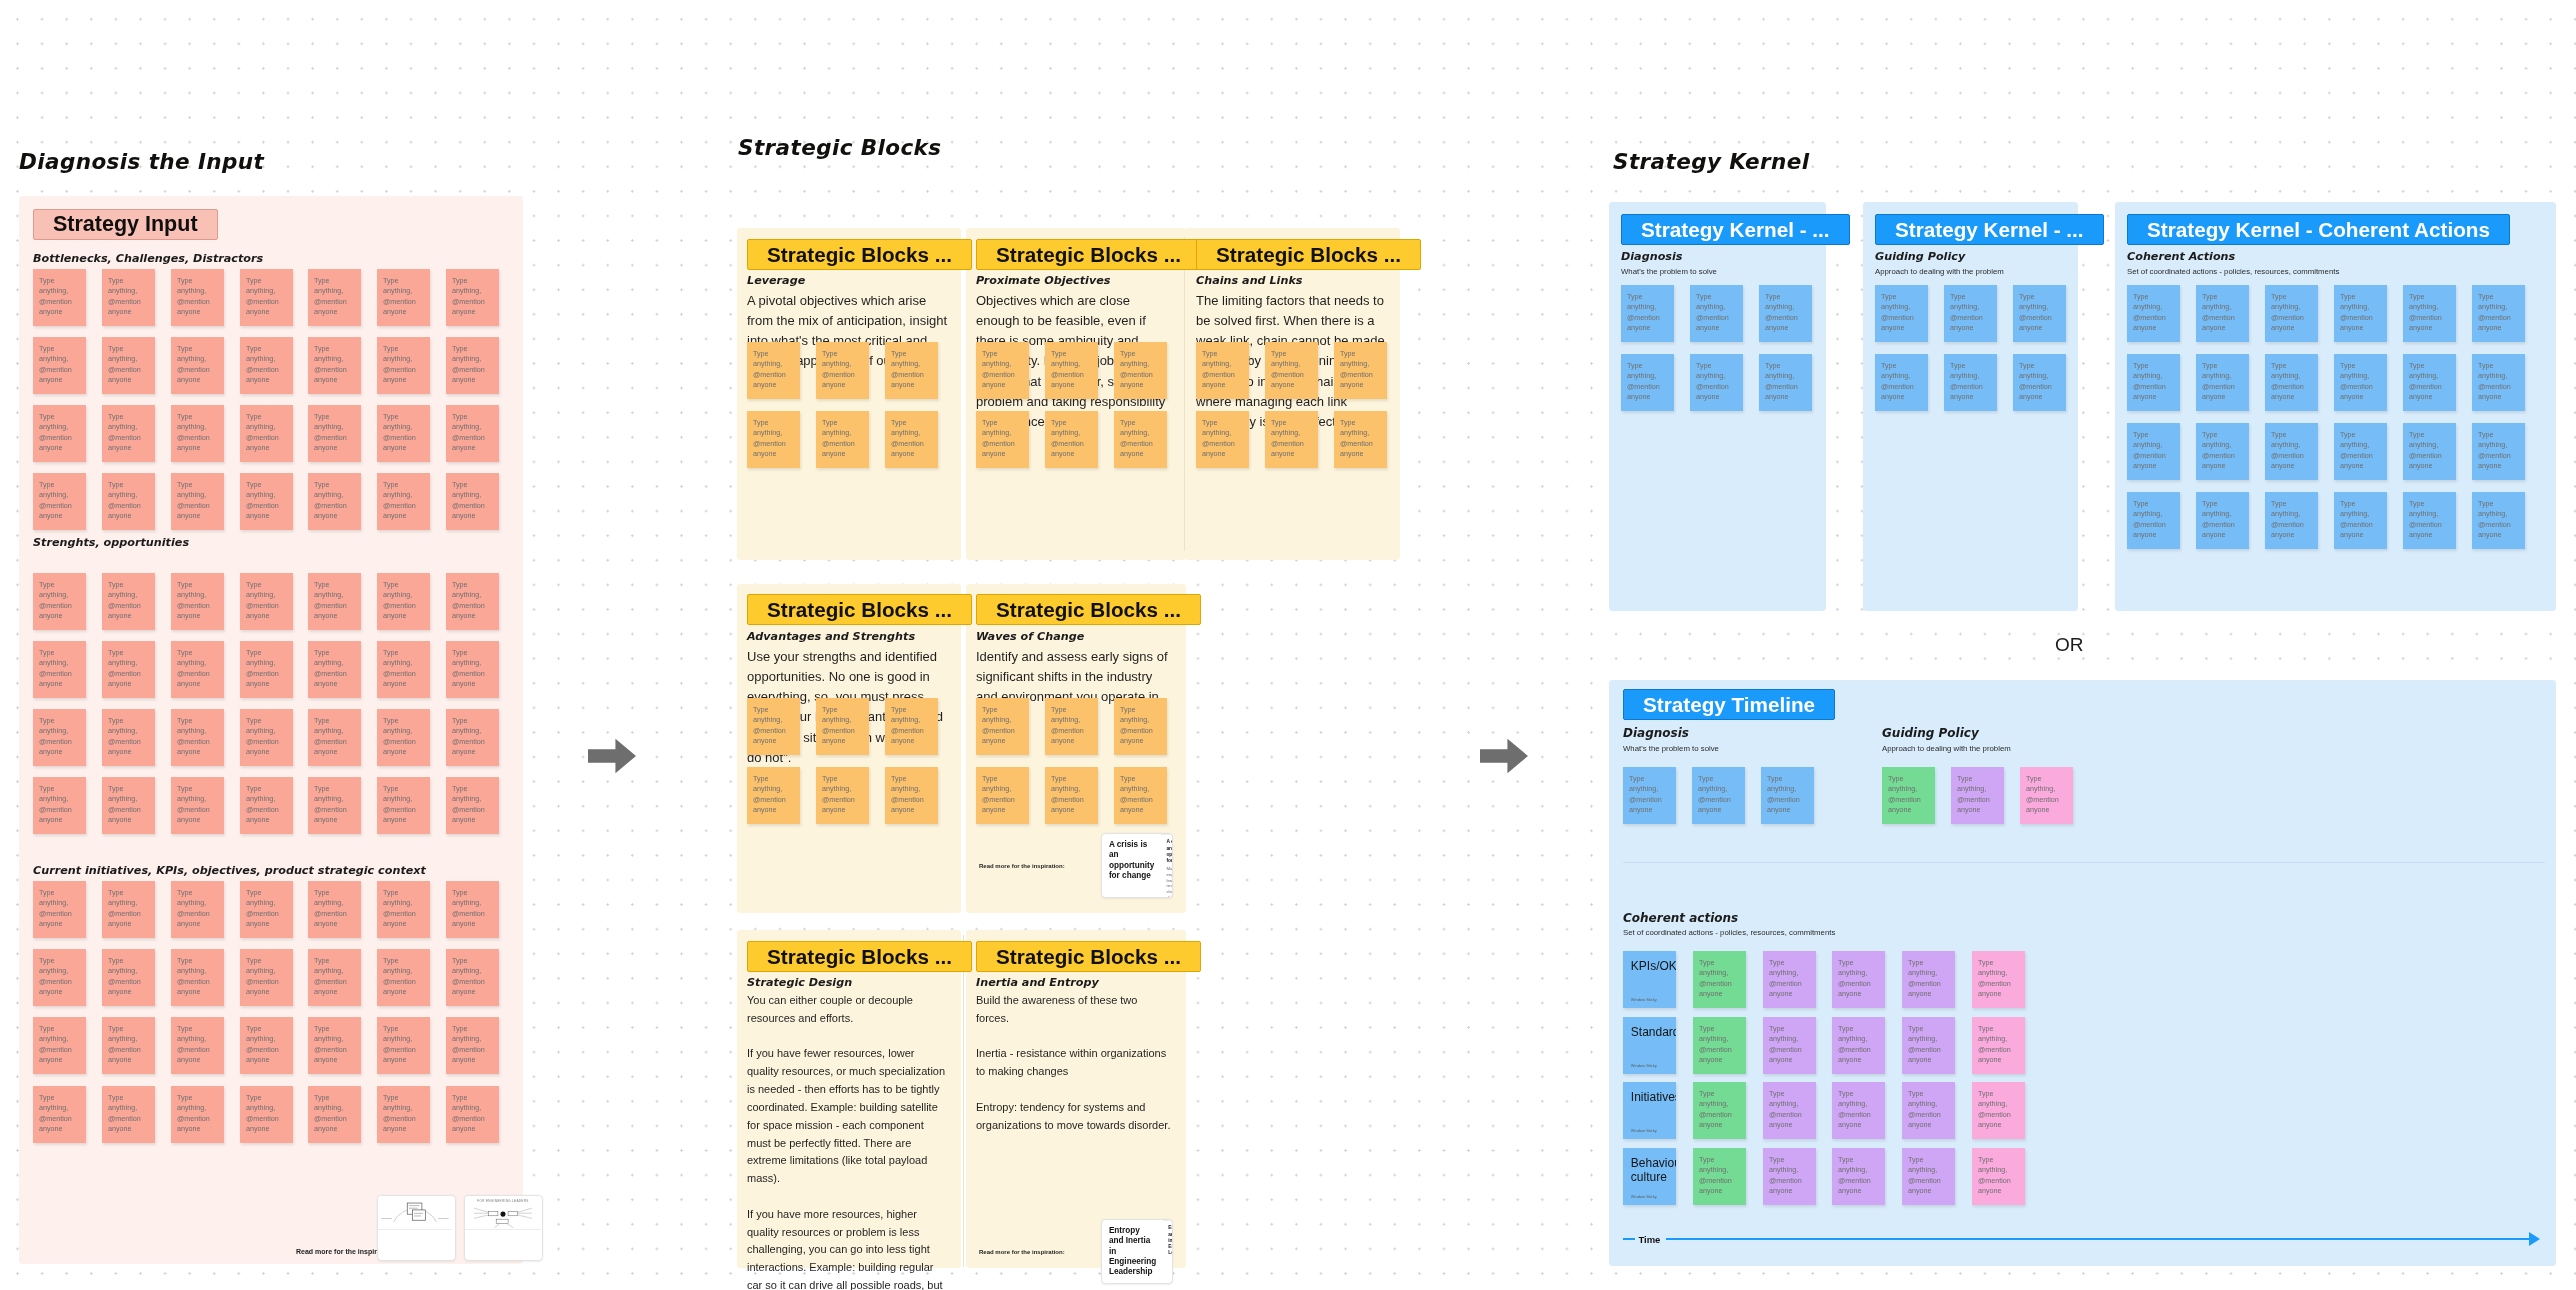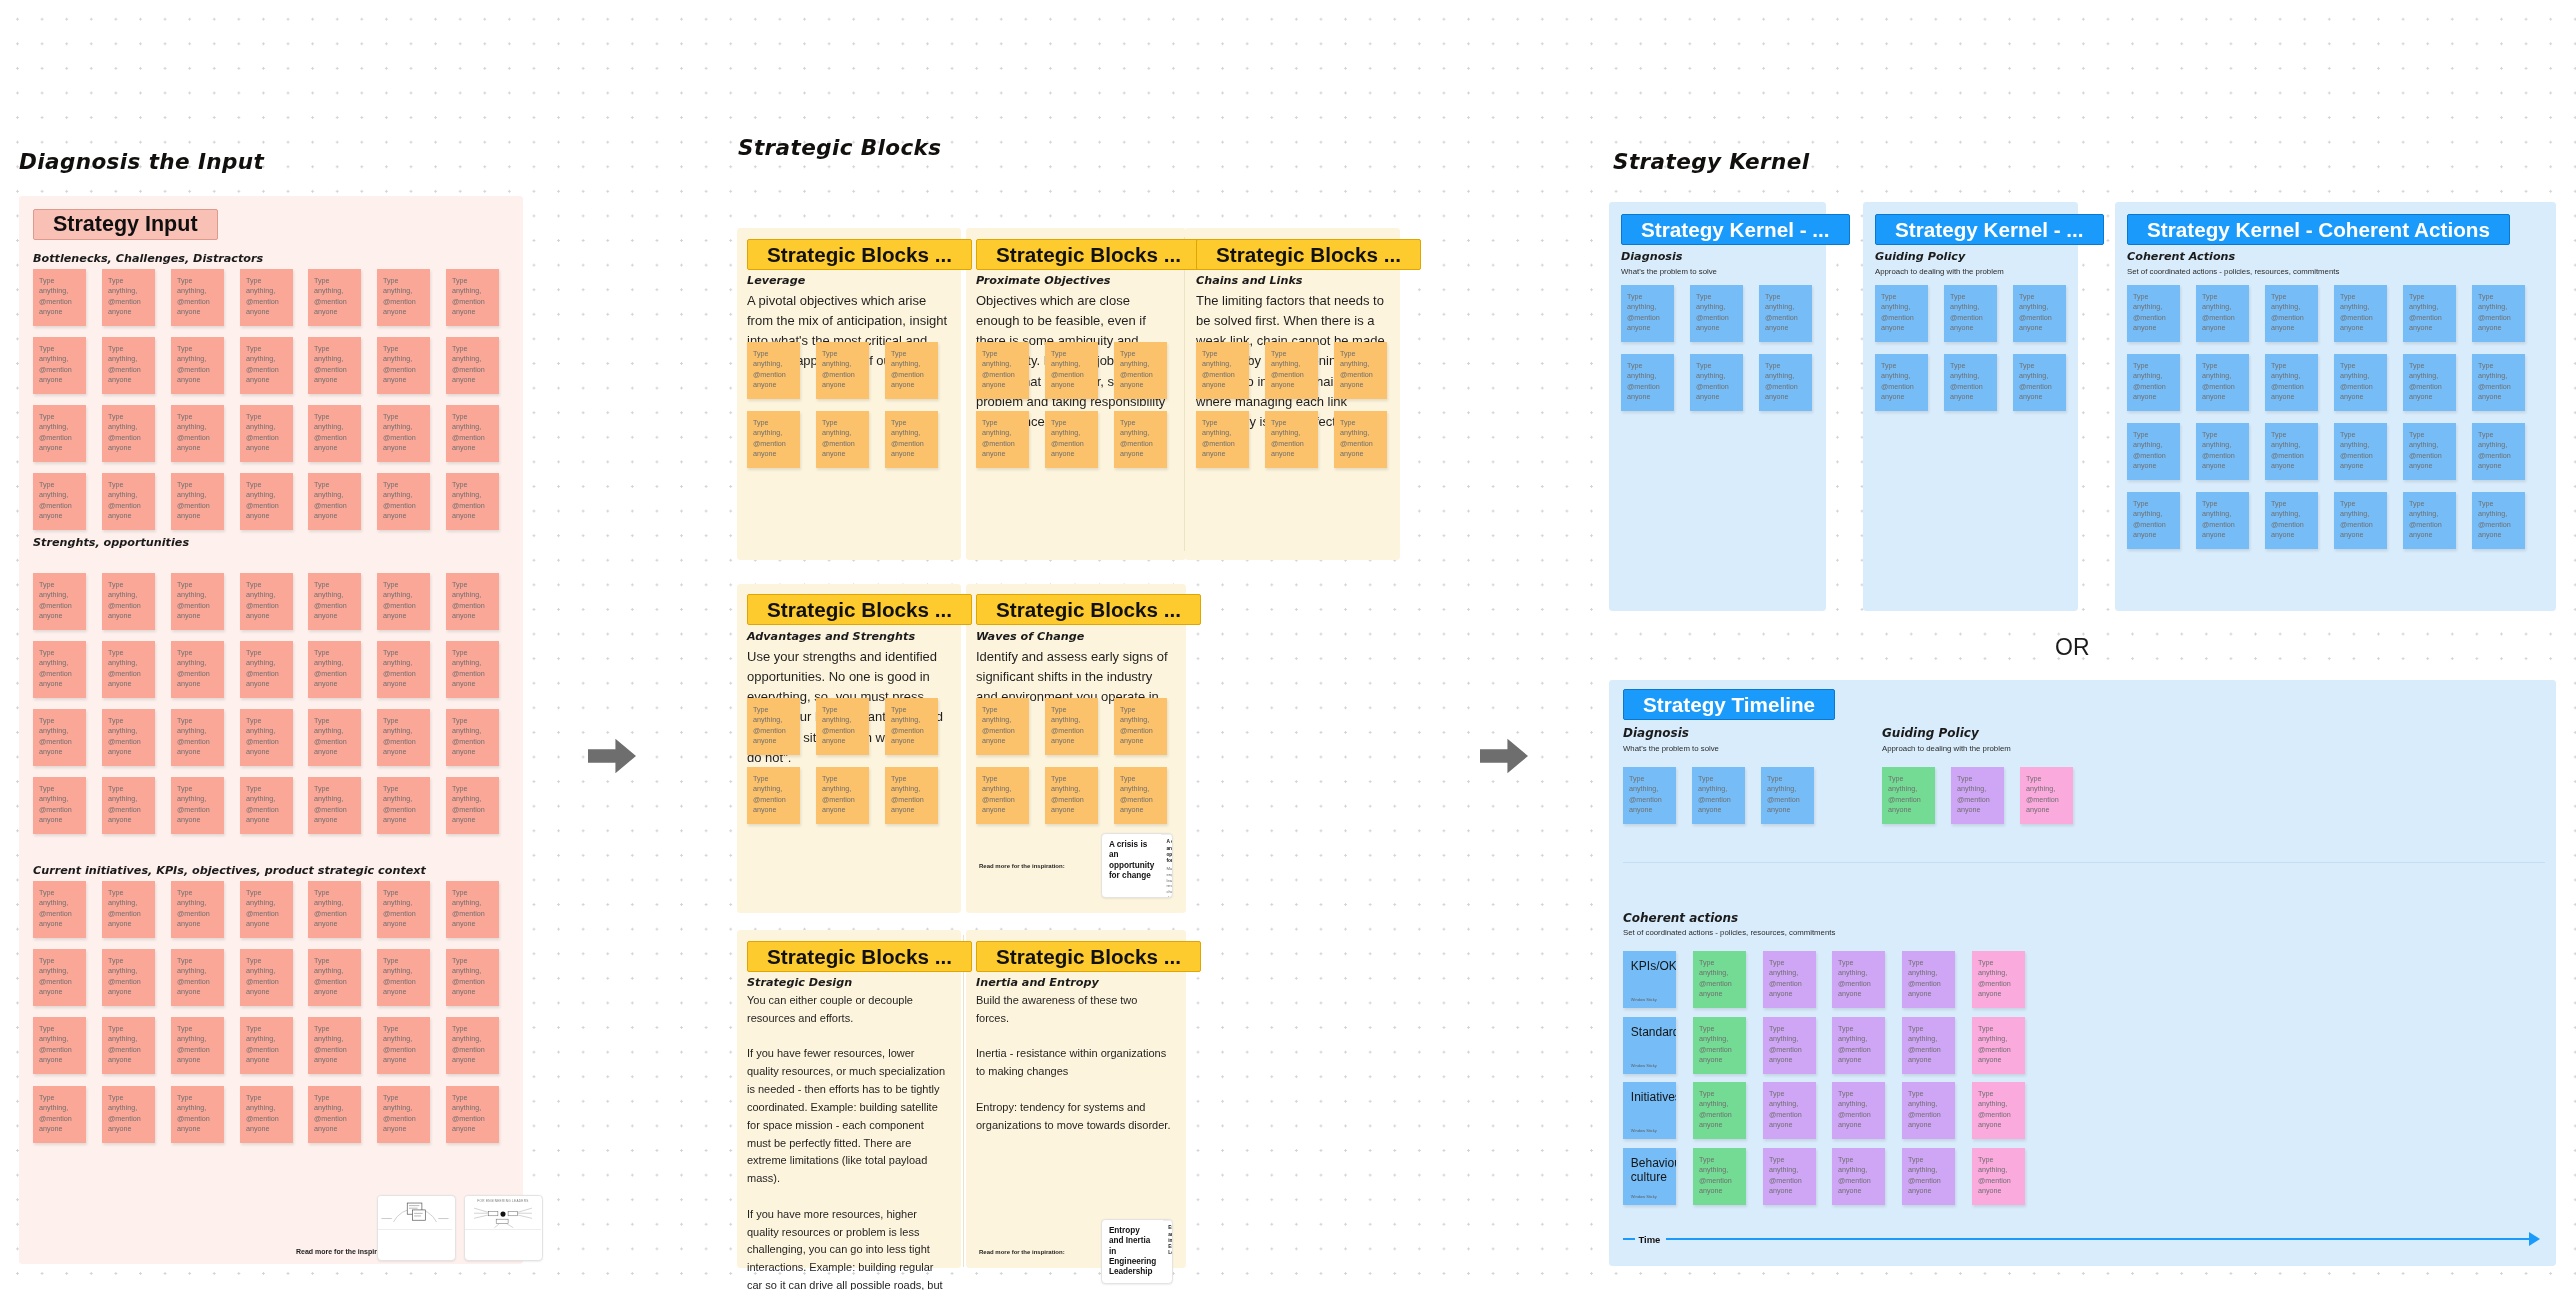--- a/index.html
+++ b/index.html
@@ -136,21 +136,21 @@
               display: flex; align-items: center; gap: 2.6px; }
   .lc-dom u { text-decoration: underline; }
   .readmore {
     position: absolute; font-size: 7px; font-weight: 700; color: #1d1d1d;
     white-space: nowrap;
   }
 
   
   .bigarrow { position: absolute; }
   .or-text {
-    position: absolute; font-size: 23px; color: #1b1b1b;
+    position: absolute; font-size: 19px; color: #1b1b1b;
     font-family: "Liberation Sans", sans-serif;
   }
   .timeline { position: absolute; display: flex; align-items: center; }
   .tl-dash { width: 12px; height: 2.6px; background: #1a9bfc; }
   .tl-label { font-size: 9.5px; font-weight: 700; color: #111; margin: 0 5.2px 0 3.4px; }
   .tl-line { height: 2.6px; background: #1a9bfc; flex: 1; }
   .tl-head {
     width: 0; height: 0; margin-left: -0.9px;
     border-left: 11.2px solid #1a9bfc;
     border-top: 7.8px solid transparent;

